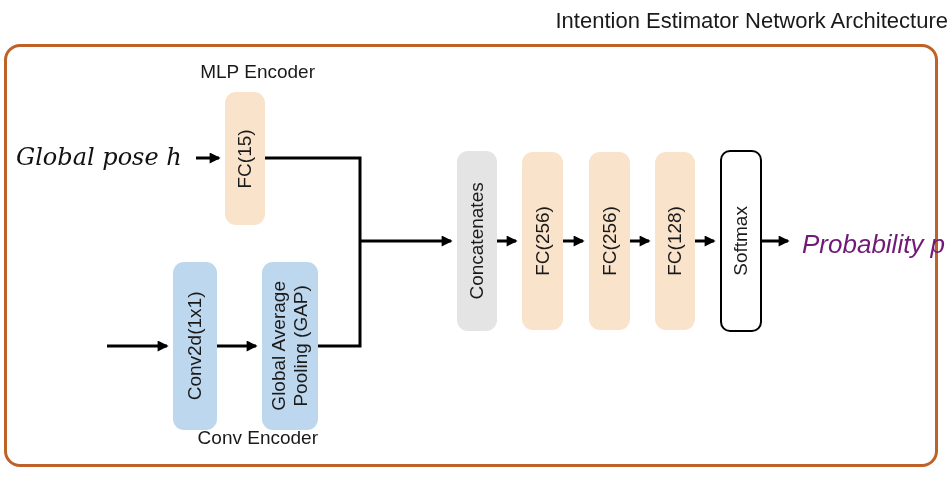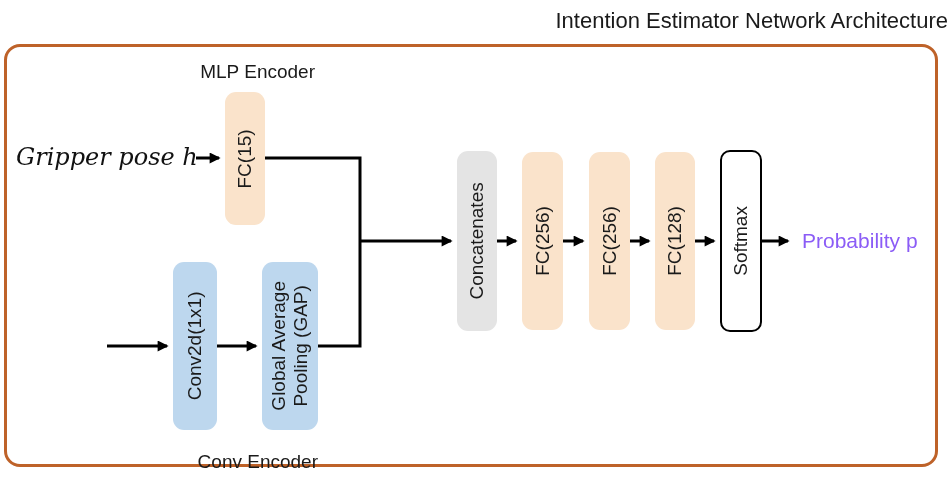--- a/index.html
+++ b/index.html
@@ -72,23 +72,24 @@
   .io-label {
     position: absolute;
     font-family: "DejaVu Serif", "Liberation Serif", serif;
     font-style: italic;
     font-size: 24px;
     color: #111111;
     white-space: nowrap;
   }
   .out-label {
     position: absolute;
-    font-size: 21px;
-    color: #8b5cf6;
+    font-size: 26px;
+    color: #701a75;
     white-space: nowrap;
+    font-style: italic;
   }
   
   #node-fc15    { left: 225px; top: 92px;  width: 40px; height: 133px; }
   #node-conv2d  { left: 173px; top: 262px; width: 44px; height: 168px; }
   #node-gap     { left: 262px; top: 262px; width: 56px; height: 168px; }
   #node-concat  { left: 457px; top: 151px; width: 40px; height: 180px; }
   #node-fc256a  { left: 522px; top: 152px; width: 41px; height: 178px; }
   #node-fc256b  { left: 589px; top: 152px; width: 41px; height: 178px; }
   #node-fc128   { left: 655px; top: 152px; width: 40px; height: 178px; }
   #node-softmax { left: 720px; top: 150px; width: 42px; height: 182px; }
@@ -124,23 +125,23 @@
     <line x1="563" y1="241" x2="583" y2="241" stroke="#000" stroke-width="3" marker-end="url(#ah)"></line>
 
     <line x1="630" y1="241" x2="649" y2="241" stroke="#000" stroke-width="3" marker-end="url(#ah)"></line>
 
     <line x1="695" y1="241" x2="714" y2="241" stroke="#000" stroke-width="3" marker-end="url(#ah)"></line>
 
     <line x1="762" y1="241" x2="788" y2="241" stroke="#000" stroke-width="3" marker-end="url(#ah)"></line>
   </svg>
 
   <div class="group-label" style="left:185px; top:61px; width:130px;">MLP Encoder</div>
-  <div class="group-label" style="left:178px; top:451px; width:140px;">Conv Encoder</div>
+  <div class="group-label" style="left:178px; top:427px; width:140px;">Conv Encoder</div>
 
-  <div class="io-label" style="left:16px; top:143px;">Gripper pose h</div>
+  <div class="io-label" style="left:16px; top:143px;">Global pose h</div>
   <div class="out-label" style="left:802px; top:229px;">Probability p</div>
 
   <div class="node fc-fill" id="node-fc15">
     <span class="vtext">FC(15)</span>
   </div>
 
   <div class="node conv-fill" id="node-conv2d">
     <span class="vtext">Conv2d(1x1)</span>
   </div>
 

